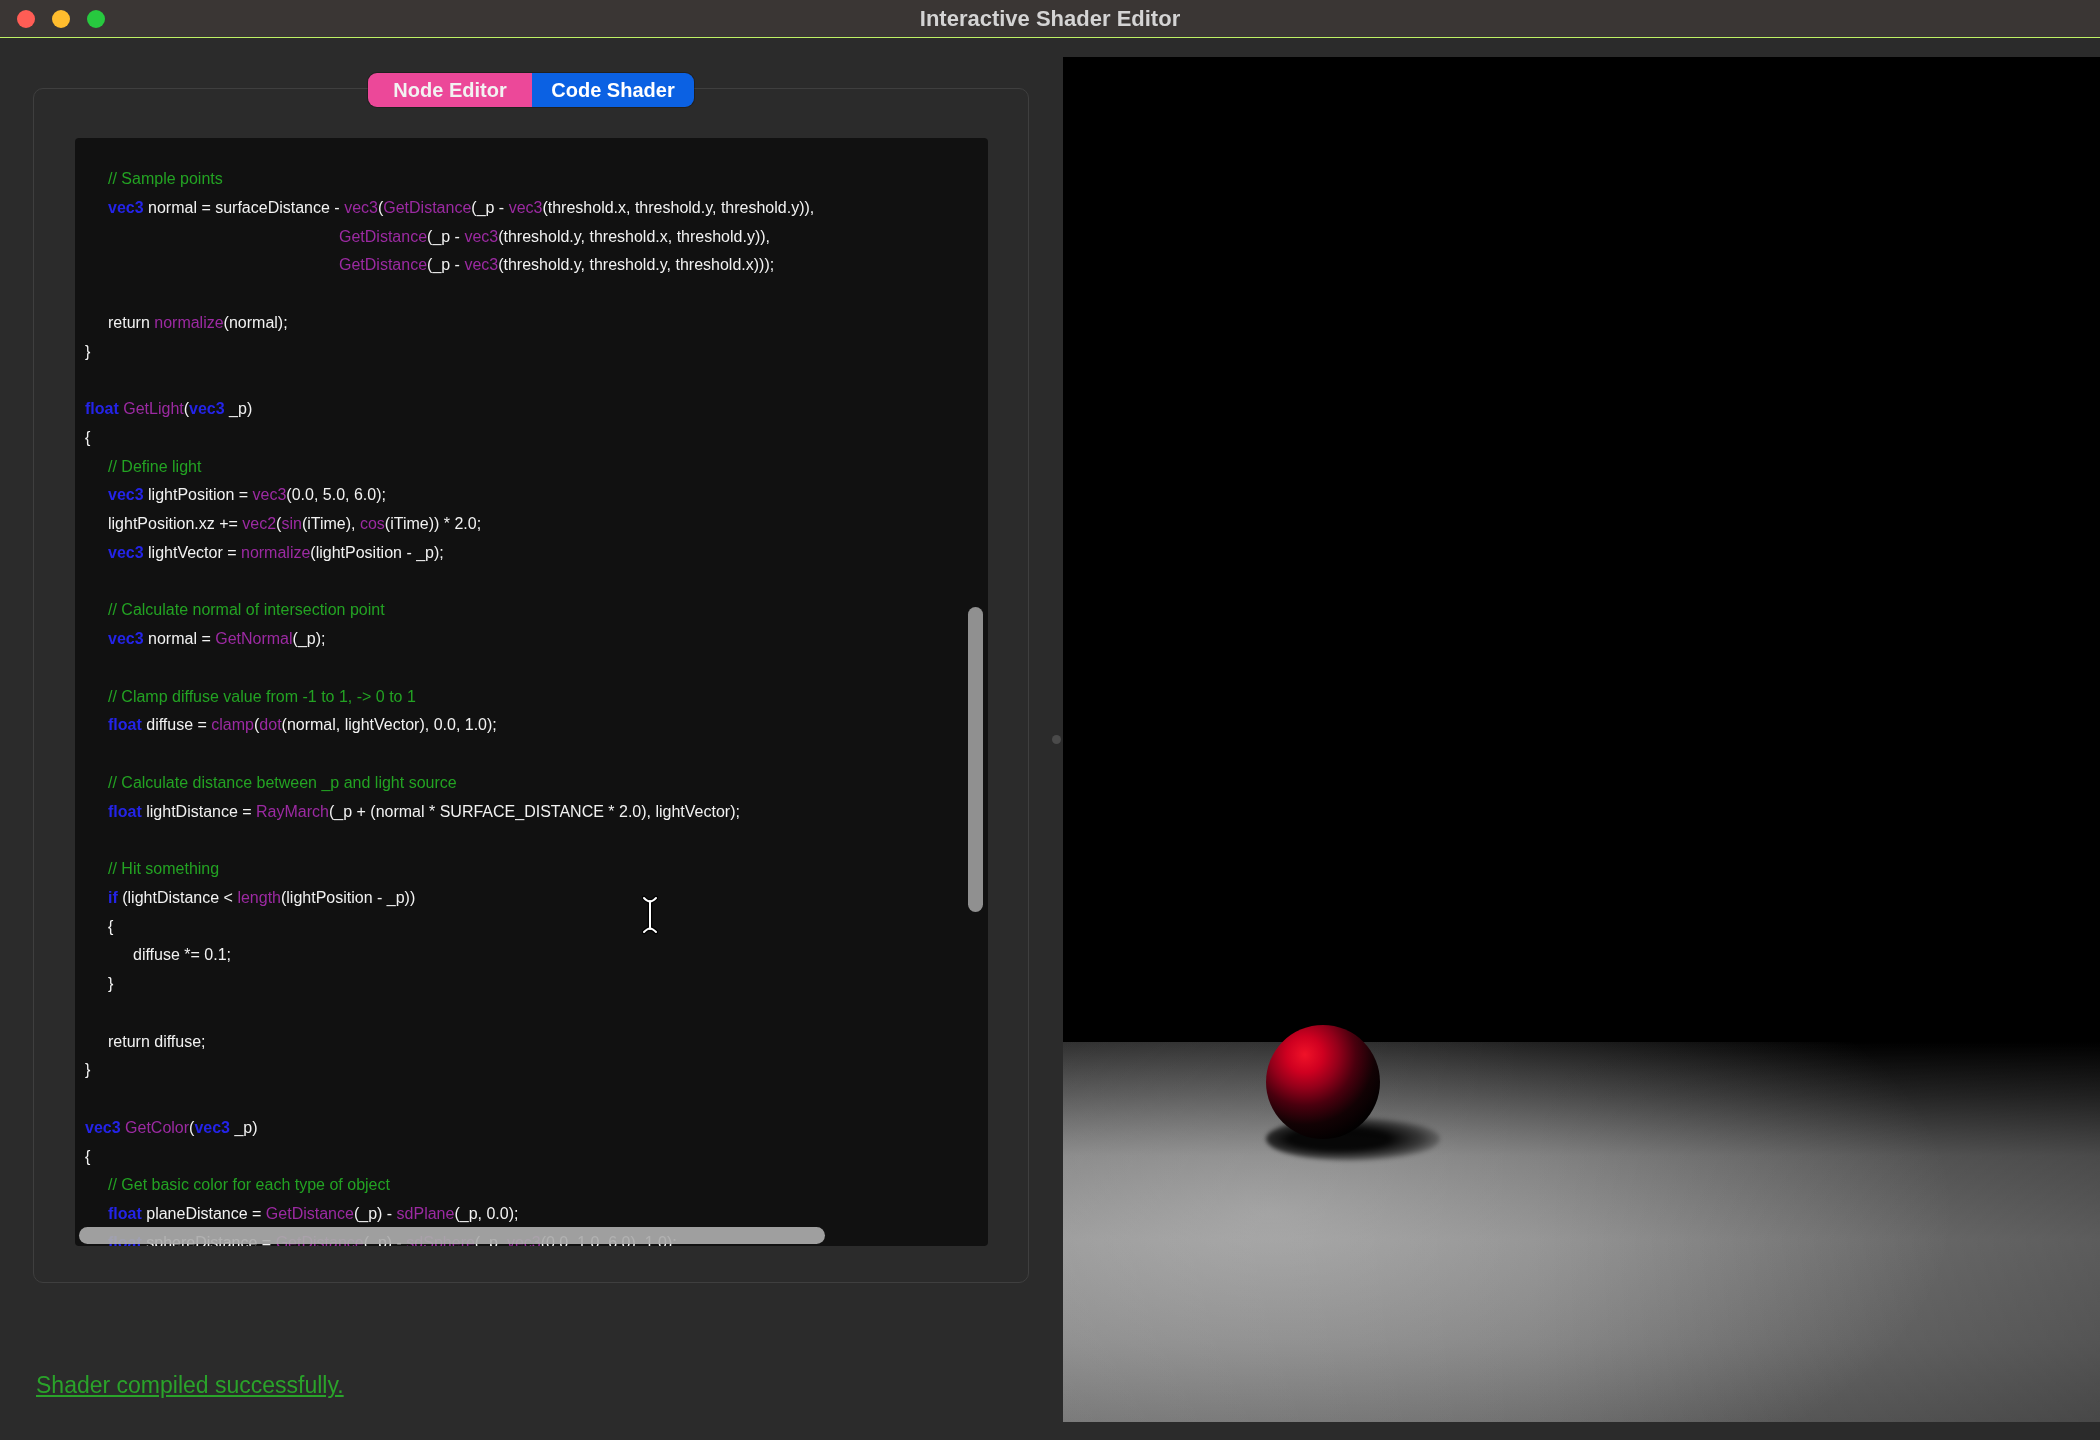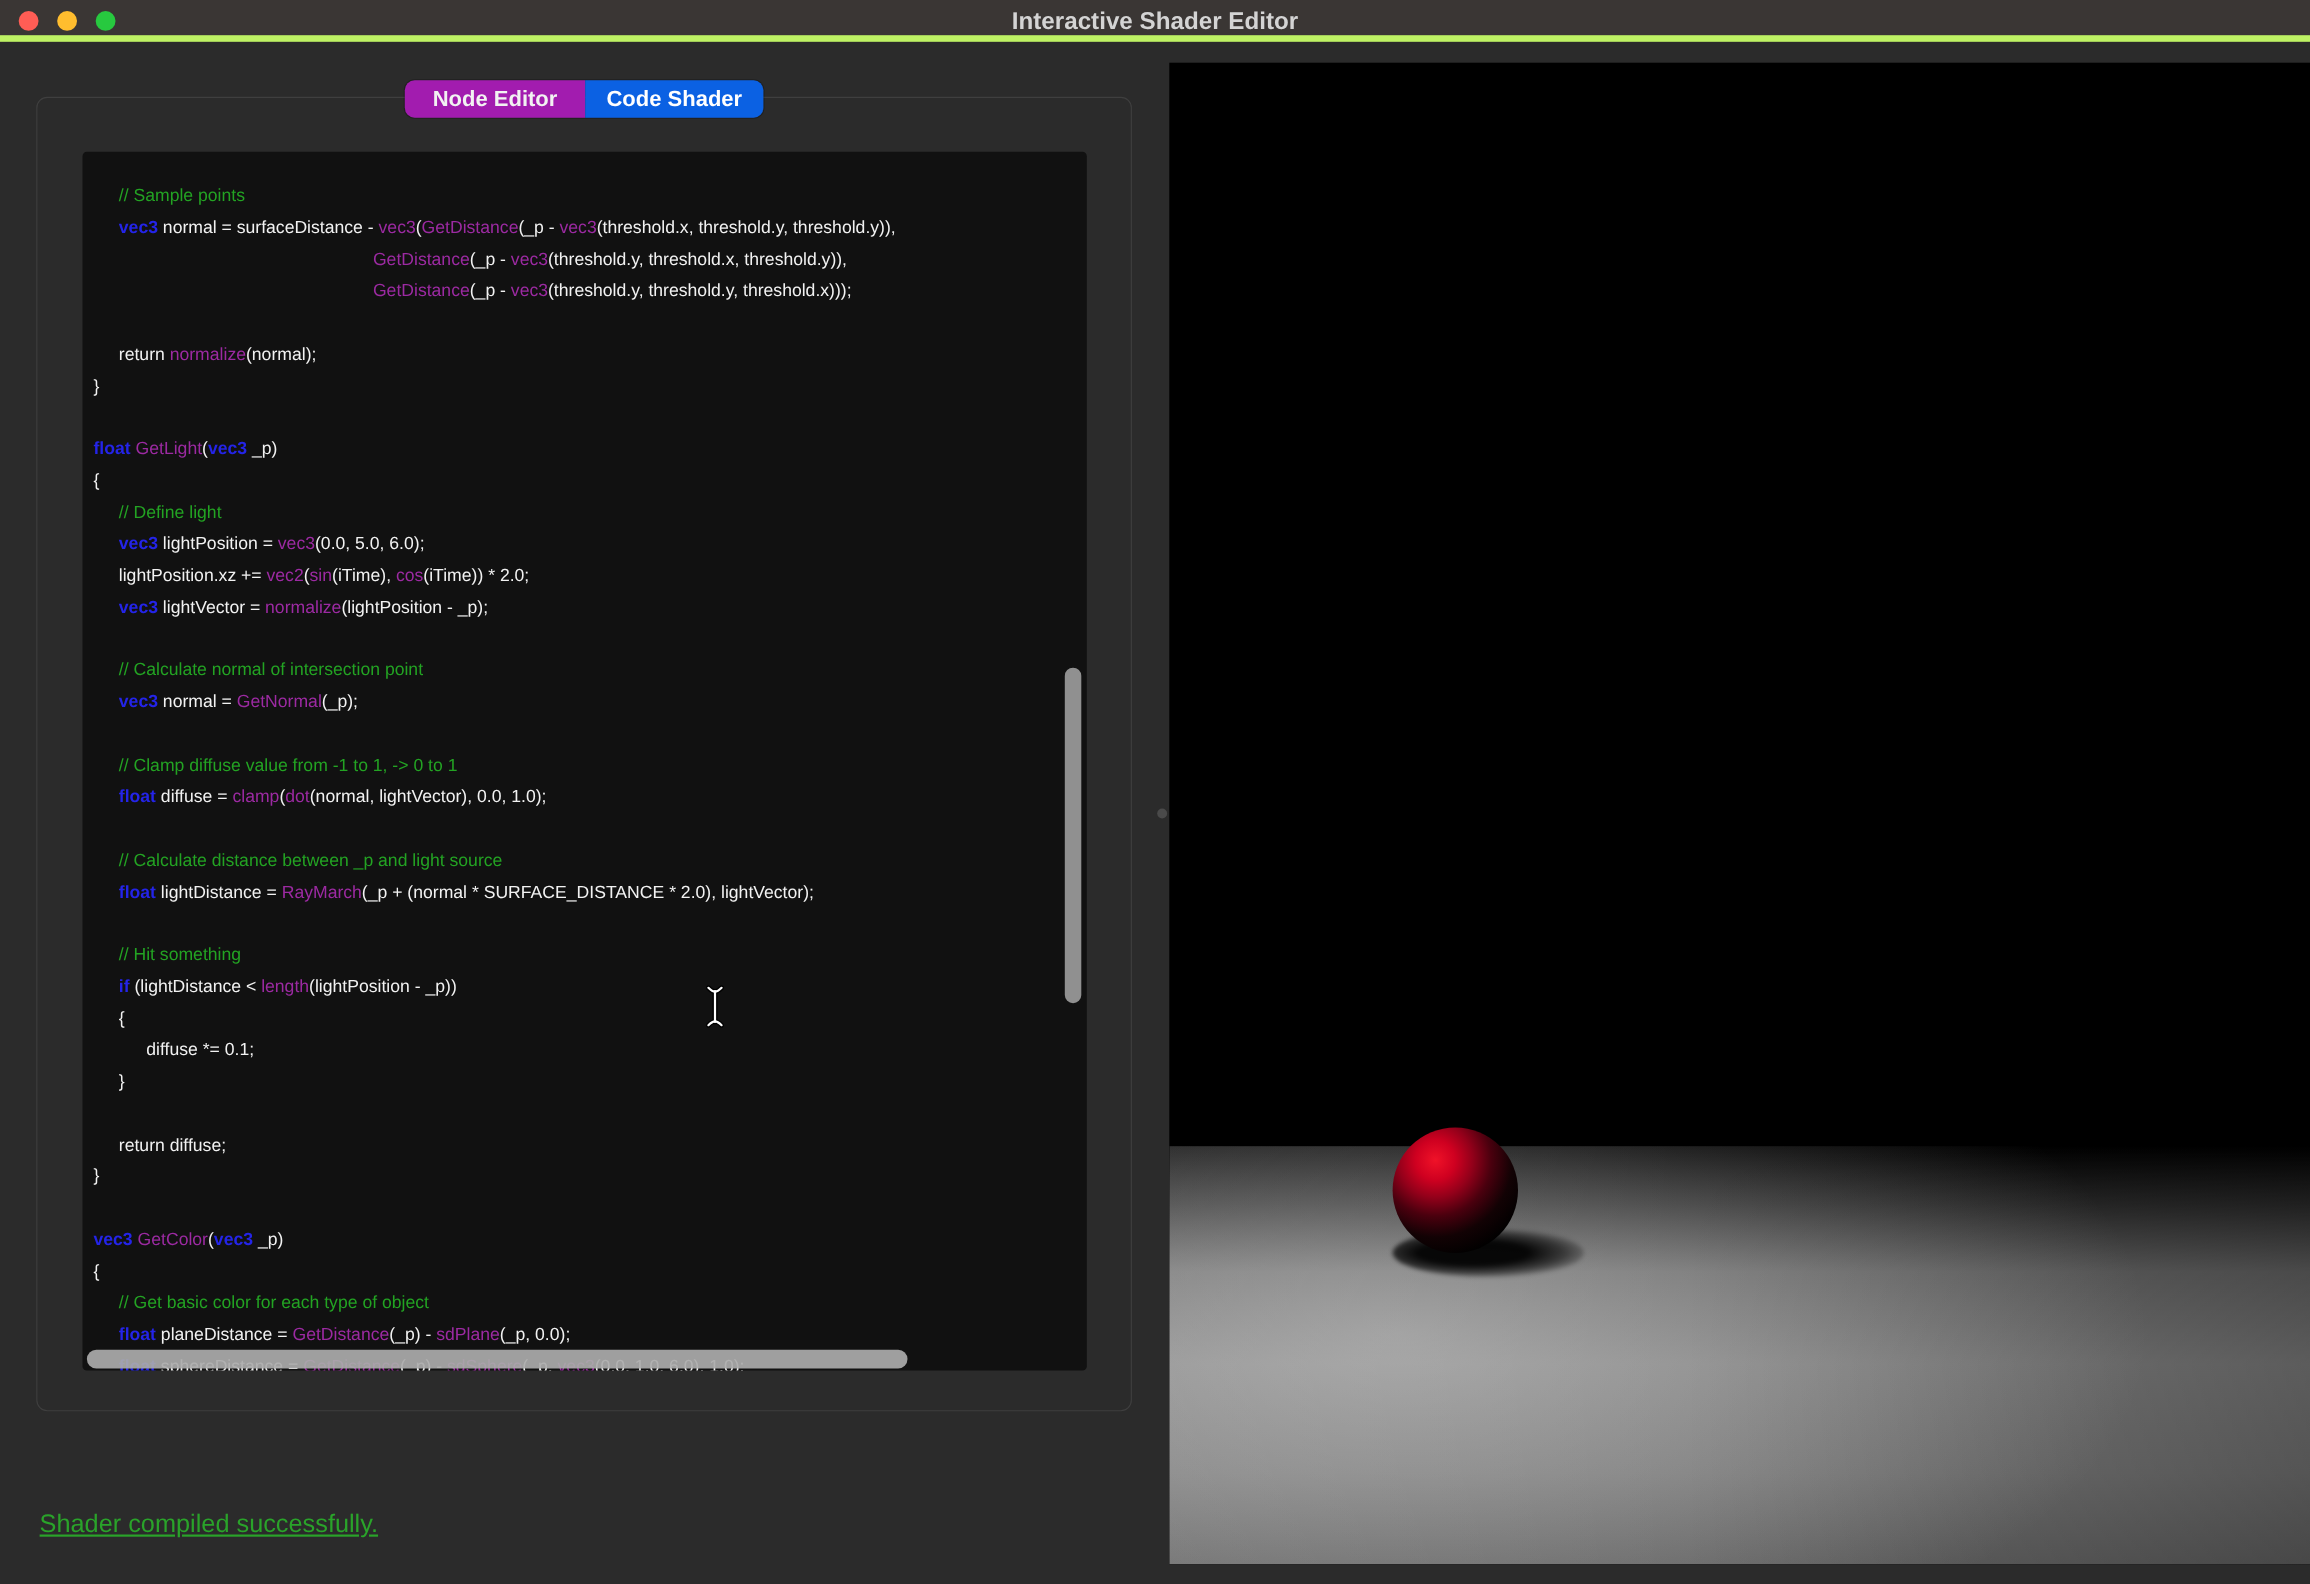--- a/index.html
+++ b/index.html
@@ -5,35 +5,35 @@
 <style>
   html,body{margin:0;padding:0;background:#1c1c1c;}
   *{box-sizing:border-box;}
   .app{
     position:relative;width:2100px;height:1440px;overflow:hidden;
     background:#2b2b2b;font-family:"Liberation Sans","DejaVu Sans",sans-serif;
     -webkit-font-smoothing:antialiased;
   }
   
   .titlebar{position:absolute;left:0;top:0;width:2100px;height:38px;
-    background:#3a3634;border-bottom:6px solid #bef264;padding-left:36px;}
+    background:#3a3634;border-bottom:1px solid #bef264;padding-left:36px;}
   .tl{position:absolute;top:10px;width:18px;height:18px;border-radius:50%;}
   .tl.close{left:17px;background:#ff5d55;}
   .tl.min{left:52px;background:#ffbd2e;}
   .tl.zoom{left:87px;background:#27c93f;}
   .wtitle{position:absolute;left:0;top:0;width:100%;height:38px;line-height:38px;
     text-align:center;font-size:22px;font-weight:bold;color:#d4d4d4;}
   
   .groupbox{position:absolute;left:33px;top:88px;width:996px;height:1195px;
     border:1px solid #3f3f3f;border-radius:10px;}
   .tabs{position:absolute;left:368px;top:73px;height:34px;display:flex;
     border-radius:9px;box-shadow:0 0 0 1px rgba(0,0,0,0.25);}
   .tab{height:34px;line-height:34px;text-align:center;font-size:20px;
     font-weight:600;color:#f2f2f2;cursor:default;}
-  .tab.node{width:164px;background:#a21caf;border-radius:9px 0 0 9px;}
+  .tab.node{width:164px;background:#ec4899;border-radius:9px 0 0 9px;}
   .tab.code{width:162px;background:#0b61e3;border-radius:0 9px 9px 0;color:#ffffff;}
   
   .codebox{position:absolute;left:75px;top:138px;width:913px;height:1108px;
     background:#111111;border-radius:4px;overflow:hidden;}
   .code-lines{position:absolute;left:0;top:27px;right:0;
     font-family:"Liberation Sans","DejaVu Sans",sans-serif;
     font-size:16px;line-height:28.75px;white-space:pre;}
   .code-line{height:28.75px;}
   .tk-k{color:#2424e8;font-weight:bold;}
   .tk-f{color:#9c2aa2;}

